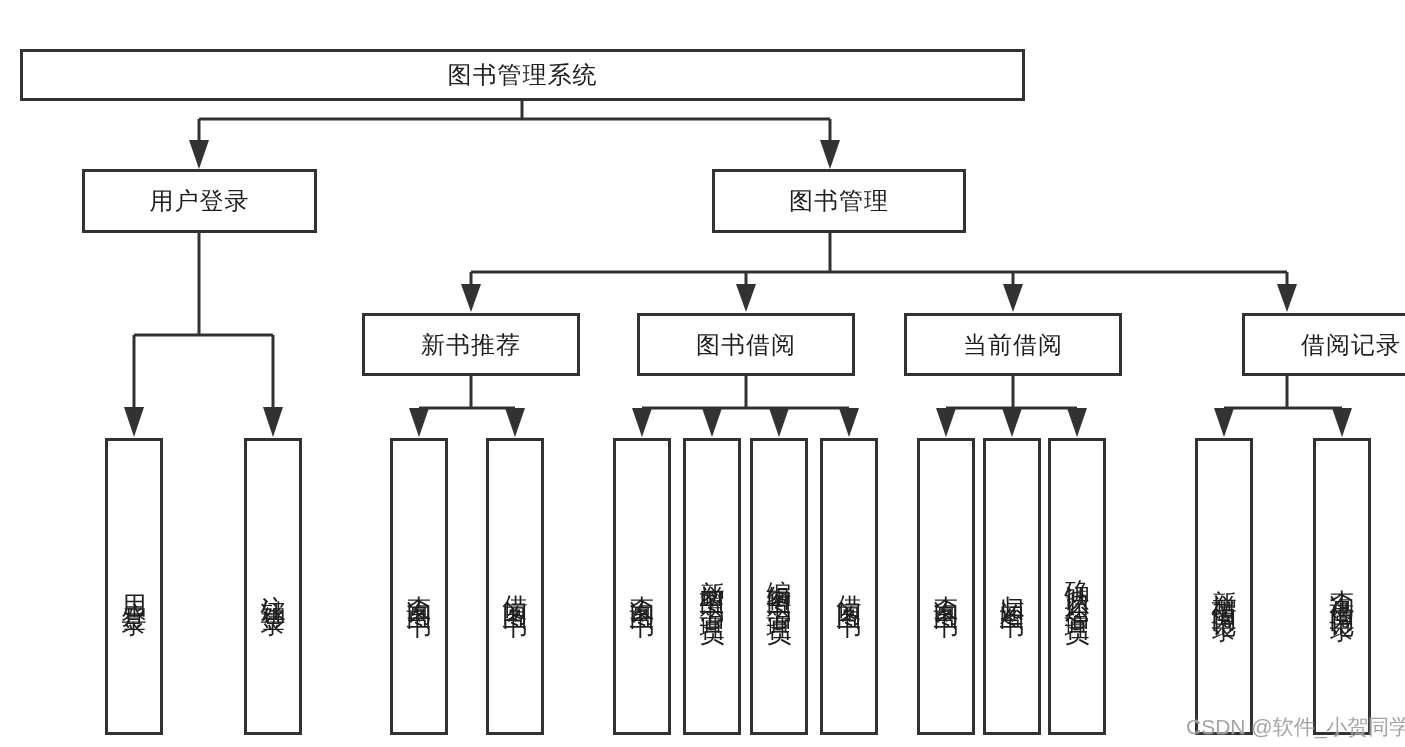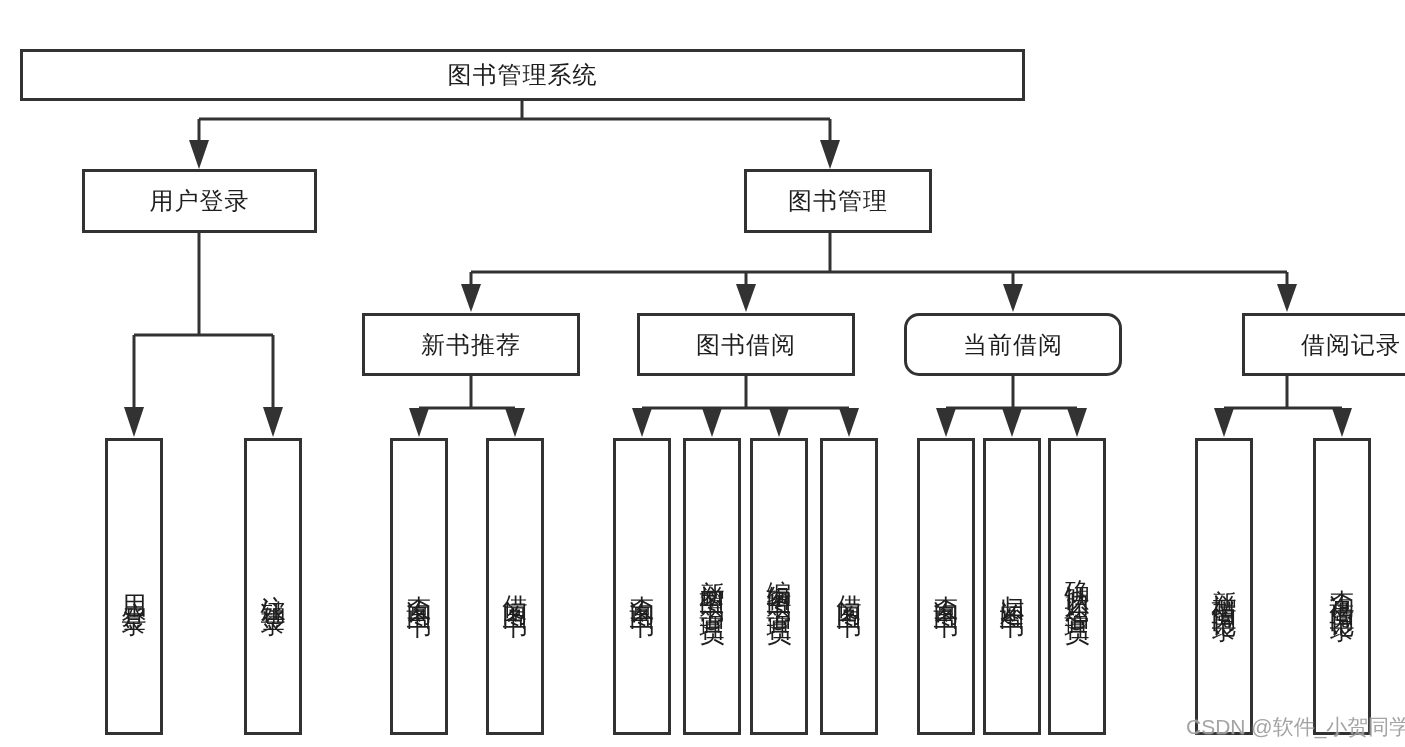--- a/index.html
+++ b/index.html
@@ -119,31 +119,31 @@
     </g>
   </svg>
 
   <div class="box hbox root-box" style="left:20px; top:13px; width:1005px; height:52px;margin-top:36px;">
     <span>图书管理系统</span>
   </div>
 
   <div class="box hbox" style="left:82px; top:169px; width:235px; height:64px;">
     <span>用户登录</span>
   </div>
-  <div class="box hbox" style="left:744px; top:169px; width:188px; height:64px;text-align:right;">
+  <div class="box hbox" style="left:712px; top:169px; width:254px; height:64px;text-align:right;">
     <span>图书管理</span>
   </div>
 
   <div class="box hbox" style="left:637px; top:313px; width:218px; height:63px;">
     <span>图书借阅</span>
   </div>
   <div class="box hbox" style="left:362px; top:313px; width:218px; height:63px;">
     <span>新书推荐</span>
   </div>
-  <div class="box hbox" style="left:904px; top:313px; width:218px; height:63px;border-radius:15px;">
+  <div class="box hbox" style="left:904px; top:313px; width:218px; height:63px;">
     <span>当前借阅</span>
   </div>
   <div class="box hbox" style="left:1242px; top:313px; width:218px; height:63px;">
     <span>借阅记录</span>
   </div>
 
   <div class="box vbox" style="left:105px; top:438px; width:58px; height:297px;">
     <span>用户登录</span>
   </div>
   <div class="box vbox" style="left:244px; top:438px; width:58px; height:297px;">

